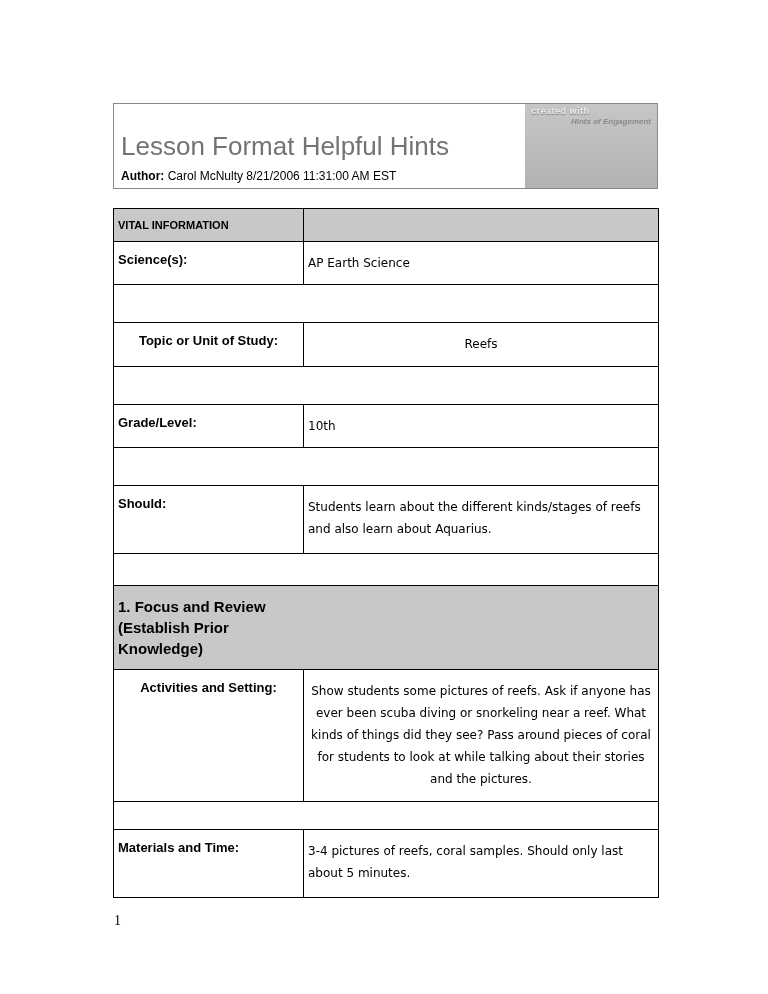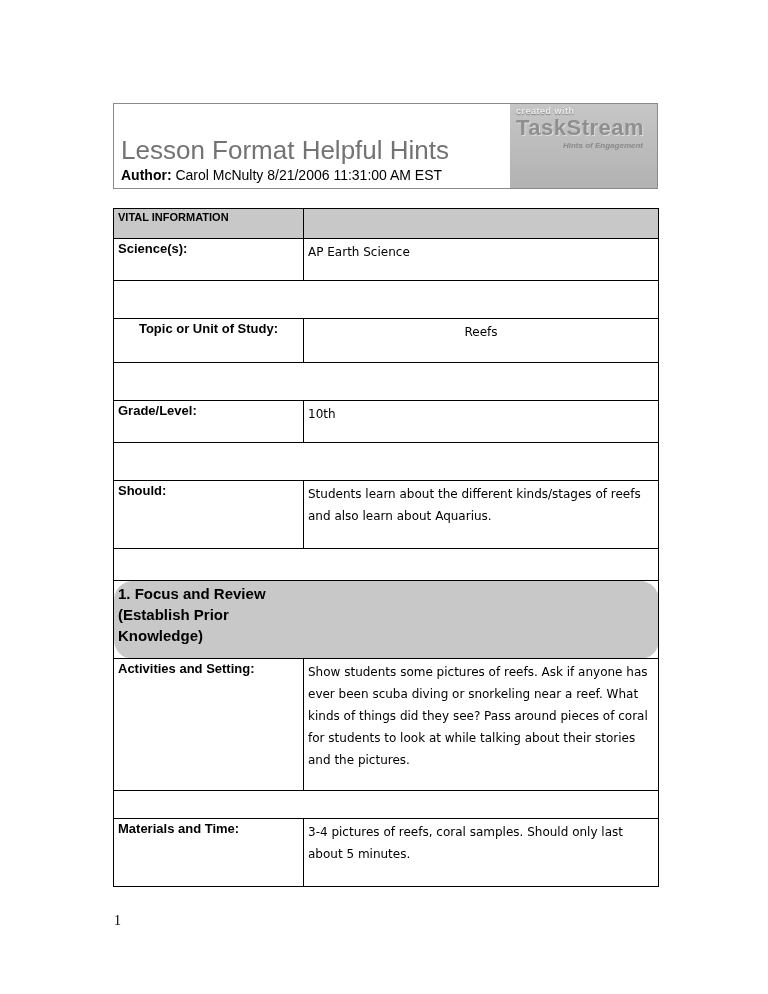--- a/index.html
+++ b/index.html
@@ -35,36 +35,36 @@
   }
   .doc-title {
     margin: 0;
     font-size: 26px;
     font-weight: 400;
     color: #737373;
     line-height: 30px;
     white-space: nowrap;
   }
   .author-line {
-    margin-top: 2px;
-    font-size: 14px;
+    margin-top: 8px;
+    font-size: 12px;
     color: #000000;
   }
   .author-label { font-weight: bold; }
   .author-meta  { font-weight: normal; }
 
   .logo-box {
     position: absolute;
     top: 0;
     right: 0;
-    width: 147px;
+    width: 132px;
     height: 100%;
     background: linear-gradient(#c6c6c6, #b2b2b2);
     box-sizing: border-box;
-    padding: 2px 14px 0 6px;
+    padding: 2px 6px 0 6px;
     text-align: left;
   }
   .logo-created {
     font-size: 9px;
     font-weight: bold;
     color: #efefef;
     text-shadow: 0 1px 1px #777777;
     letter-spacing: 0.5px;
   }
   .logo-brand {
@@ -91,21 +91,21 @@
     left: 113px;
     top: 208px;
     width: 545px;
     border-collapse: collapse;
     table-layout: fixed;
   }
   .lesson-table td {
     border: 1px solid #000000;
     vertical-align: top;
     box-sizing: border-box;
-    padding: 2px 4px;
+    padding: 10px 4px;
   }
   .col-label { width: 190px; }
   .col-value { width: 355px; }
 
   .section-cell {
     background: #c8c8c8;
   }
   .vital-heading {
     font-size: 11px;
     font-weight: bold;
@@ -127,29 +127,28 @@
   }
 
   .row-vital      td { height: 30px; }
   .row-field      td { height: 42px; }
   .row-topic      td { height: 44px; text-align: center; }
   .row-summary    td { height: 68px; }
   .row-spacer     td { height: 38px; }
   .row-spacer-sm  td { height: 32px; }
   .row-spacer-xs  td { height: 28px; }
   .row-focus      td { height: 78px; }
-  .row-activities td { height: 132px; }
+  .row-activities td { height: 132px; text-align: center; }
   .row-materials  td { height: 68px; }
 
   .focus-heading {
     font-size: 15px;
     font-weight: bold;
     line-height: 21px;
     padding-top: 6px;
-    border-radius: 19px;
   }
   .focus-heading .focus-text {
     display: block;
     max-width: 172px;
   }
 
   
   .page-number {
     position: absolute;
     left: 114px;
@@ -167,21 +166,20 @@
   <div class="header-box">
     <div class="header-text">
       <h1 class="doc-title">Lesson Format Helpful Hints</h1>
       <div class="author-line">
         <span class="author-label">Author:</span>
         <span class="author-meta">Carol McNulty  8/21/2006 11:31:00 AM EST</span>
       </div>
     </div>
     <div class="logo-box">
       <div class="logo-created">created with</div>
-      <div class="logo-brand">TaskStream</div>
       <div class="logo-tagline">Hints of Engagement</div>
     </div>
   </div>
 
   <table class="lesson-table">
     <colgroup>
       <col class="col-label">
       <col class="col-value">
     </colgroup>
     <tbody>

